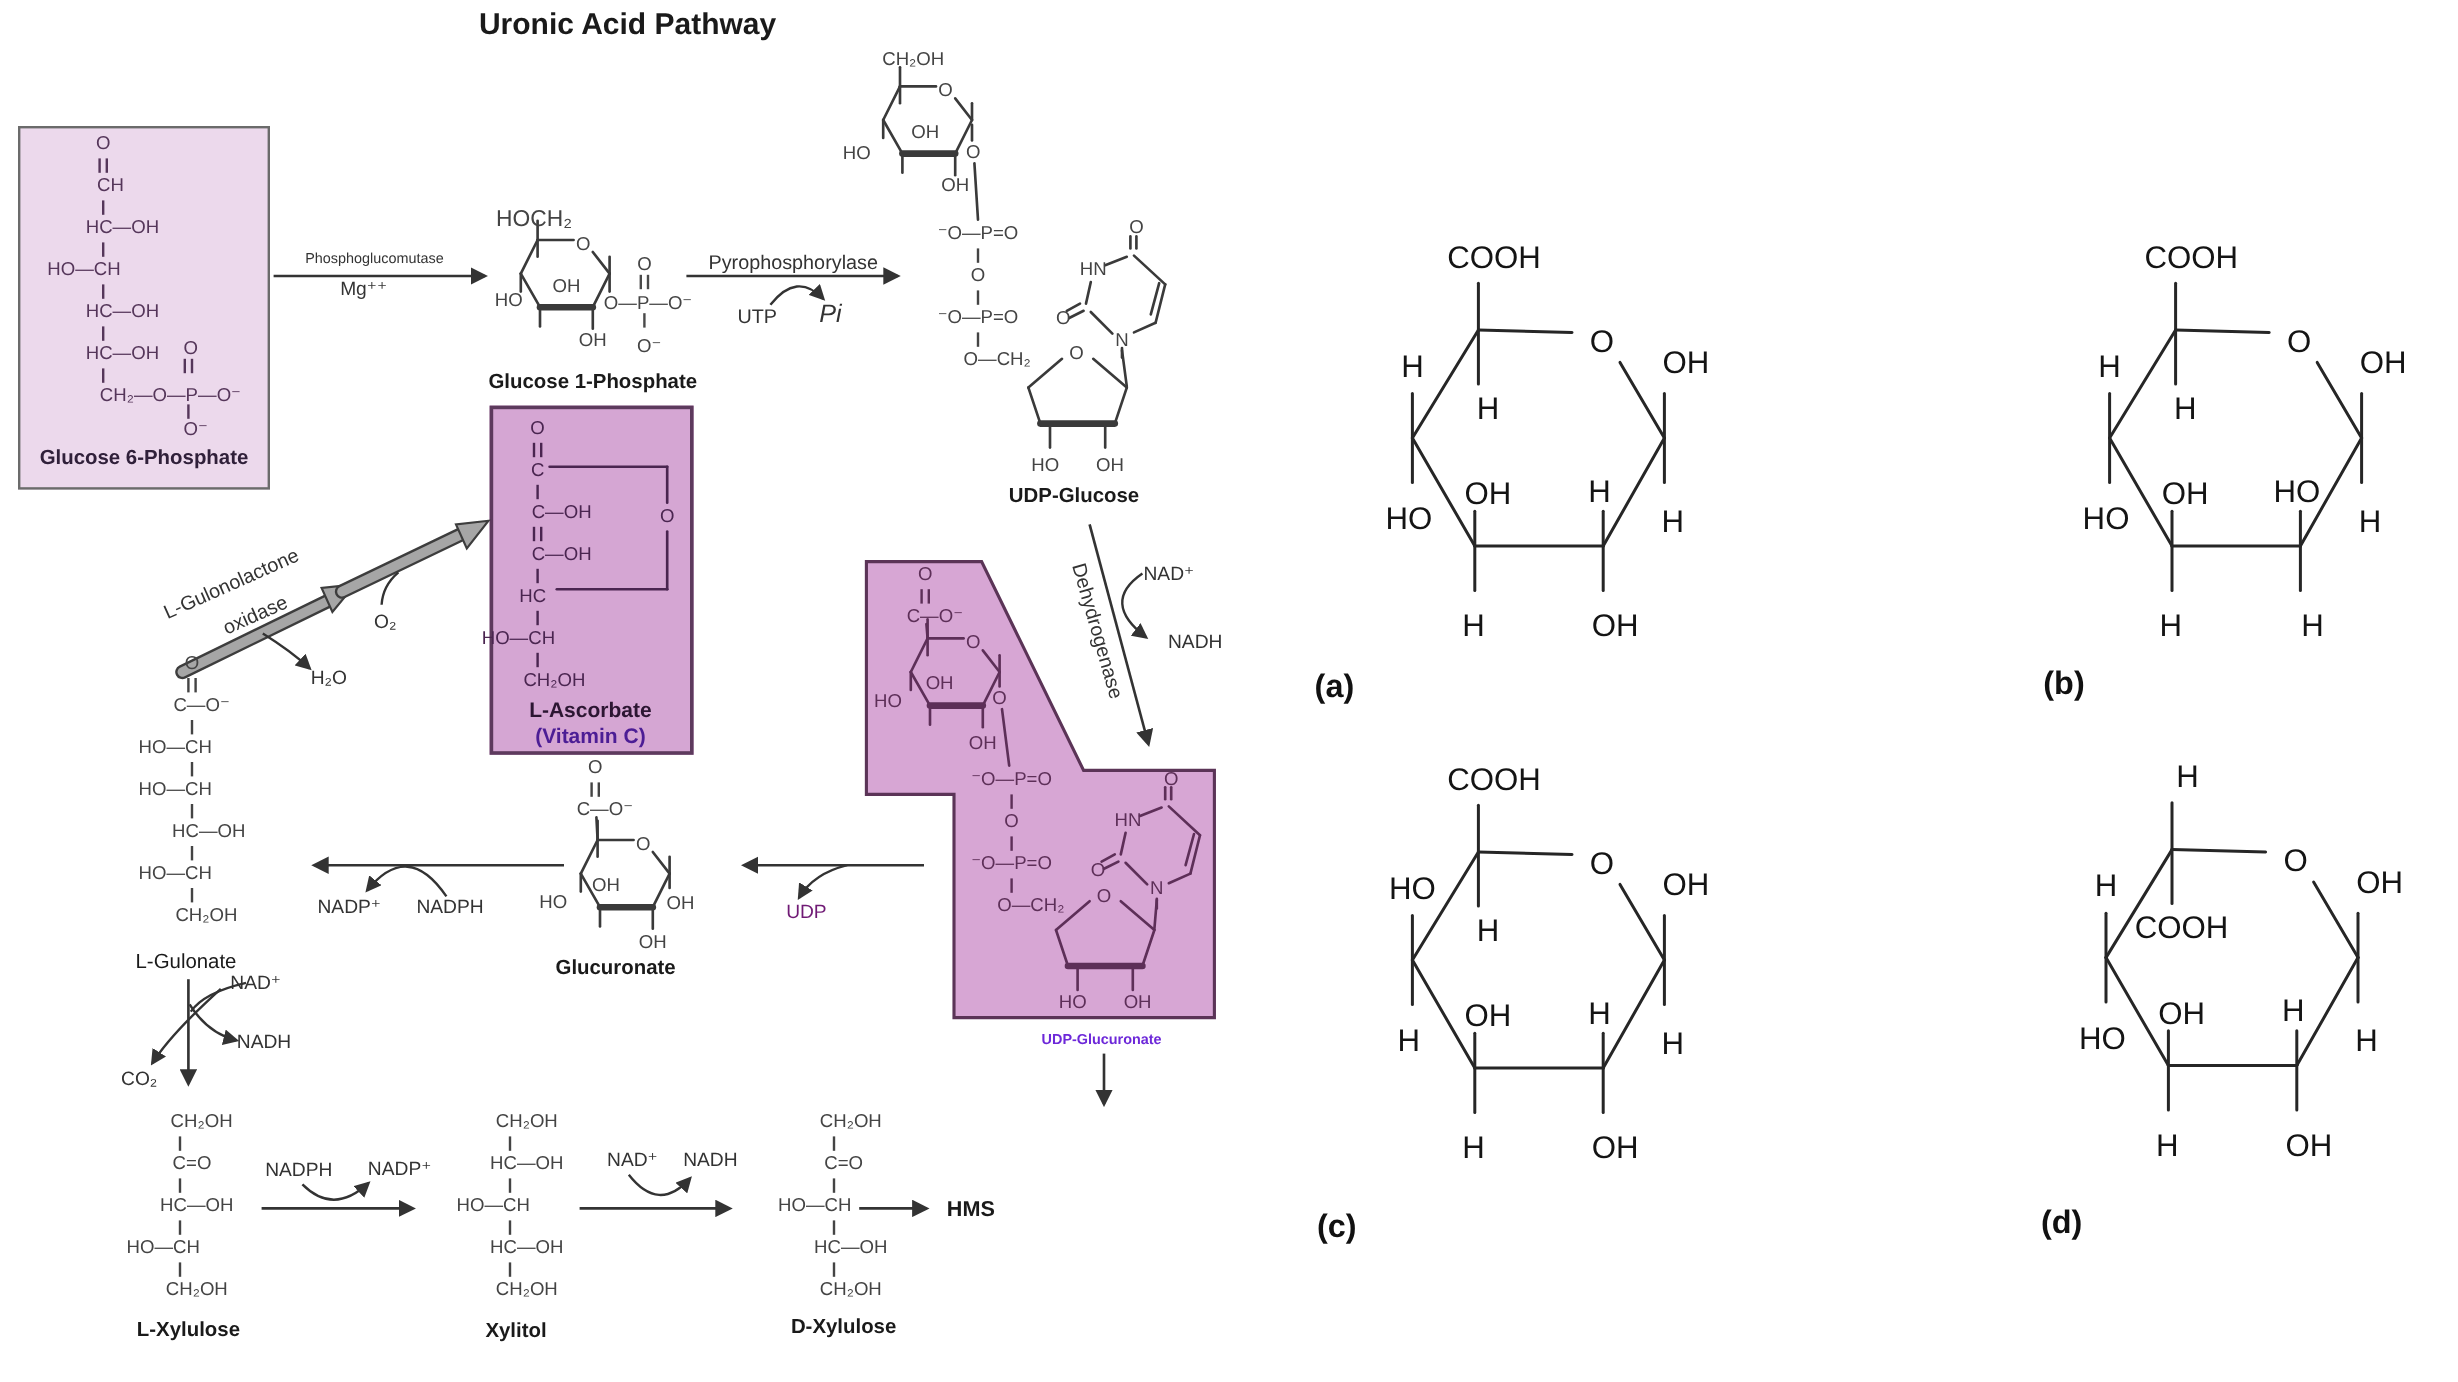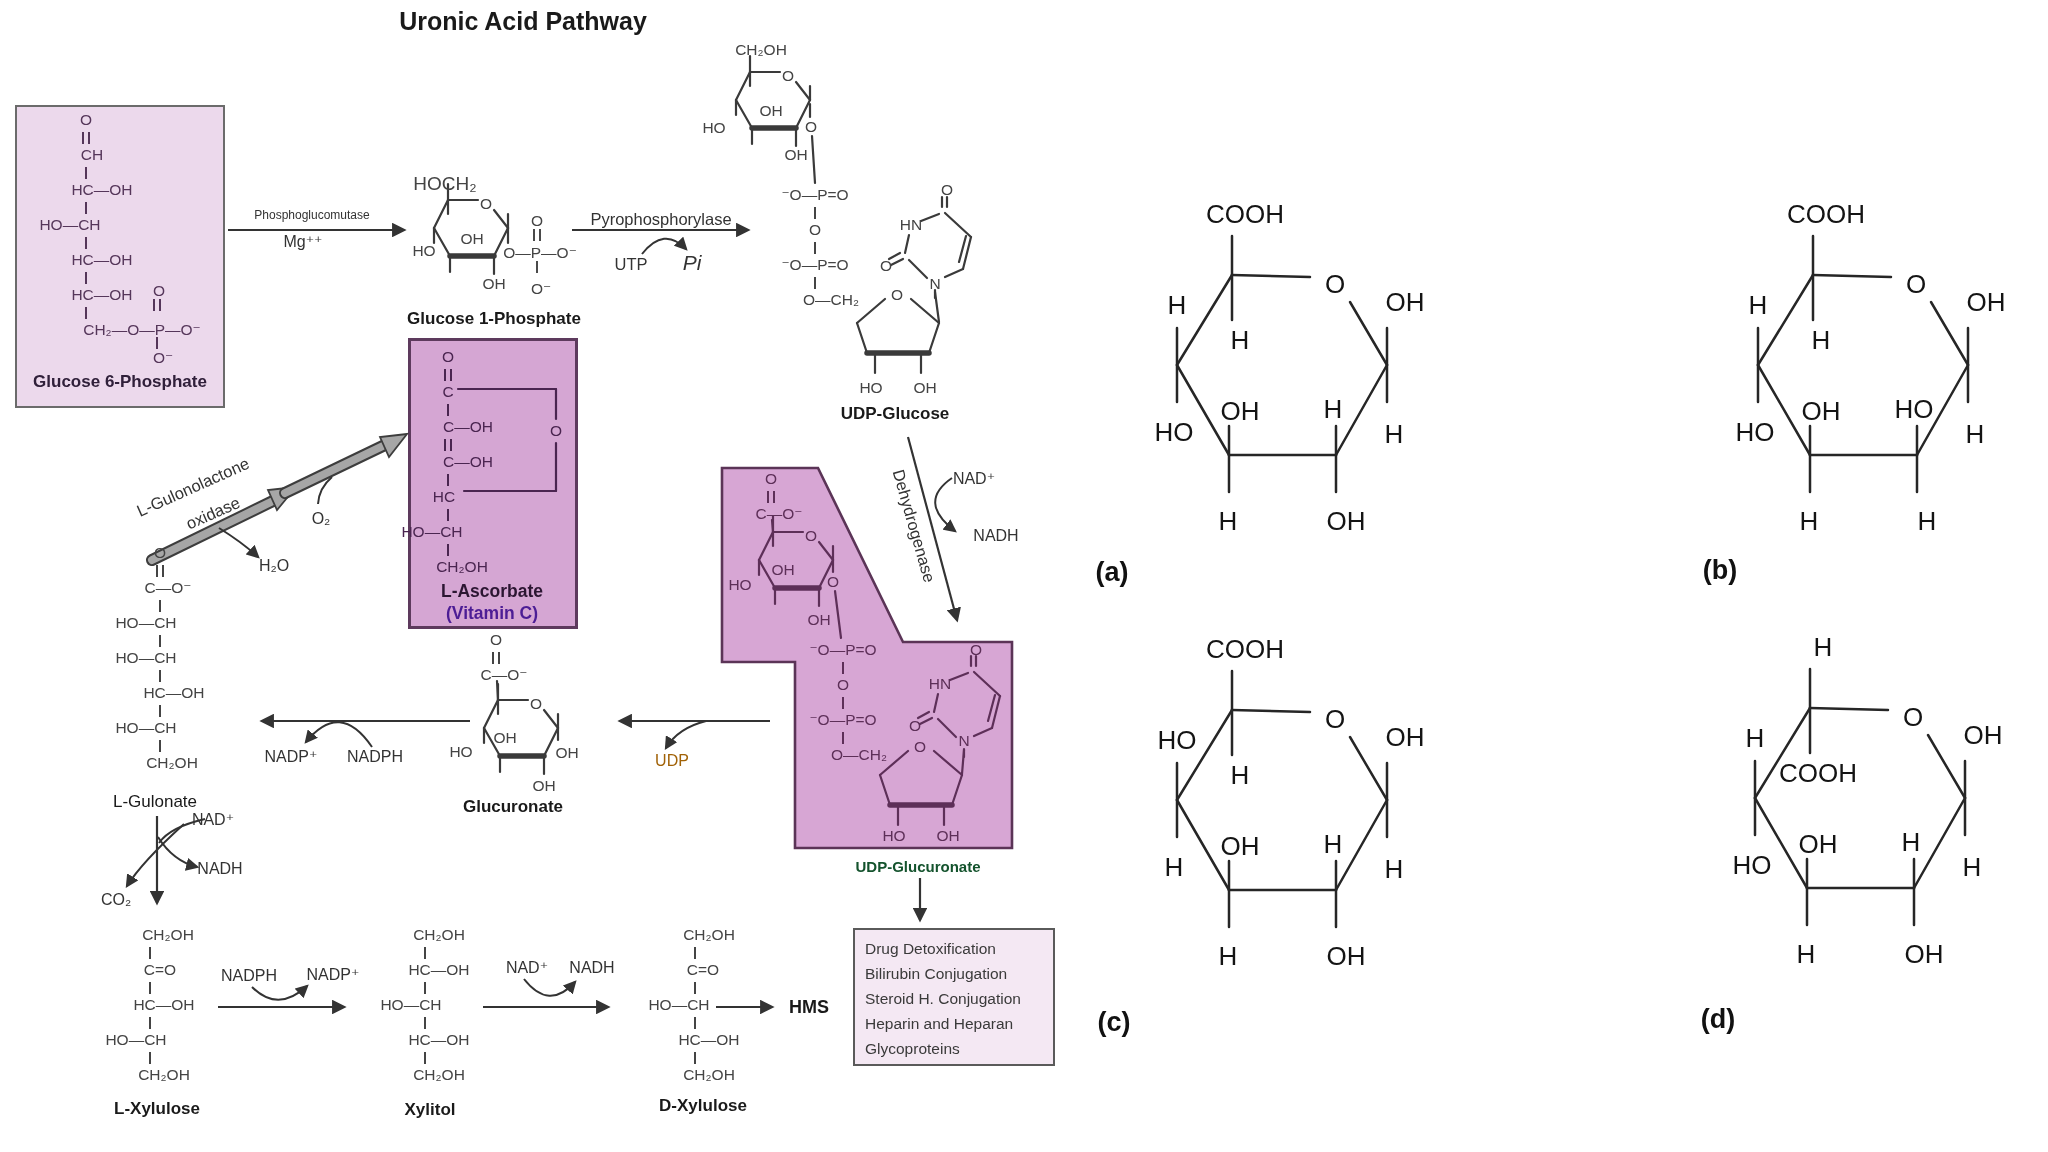--- a/index.html
+++ b/index.html
@@ -15,27 +15,20 @@
   .lbl{position:absolute;transform:translate(-50%,-50%);white-space:nowrap;line-height:1;
        font-size:16px;color:#3f3f3f;}
   .bond{position:absolute;width:2px;height:12px;}
 </style>
 </head>
 <body>
 
 <div id="canvas">
   <div class="box" id="g6p-box"></div>
   <div class="box" id="ascorbate-box"></div>
-  <div class="box" id="uses-box">
-      <div class="uses-line">Drug Detoxification</div>
-      <div class="uses-line">Bilirubin Conjugation</div>
-      <div class="uses-line">Steroid H. Conjugation</div>
-      <div class="uses-line">Heparin and Heparan</div>
-      <div class="uses-line">Glycoproteins</div>
-    </div>
   <svg id="geometry" viewBox="0 0 2048 1152" xmlns="http://www.w3.org/2000/svg">
       <defs>
         <marker id="ah" viewBox="0 0 10 10" refX="8.2" refY="5" markerWidth="6.6" markerHeight="6.6" orient="auto-start-reverse">
           <path d="M0,0 L10,5 L0,10 z" fill="#333"></path>
         </marker>
       </defs>
       <line x1="228" y1="230" x2="404" y2="230" stroke="#333" stroke-width="2.2" marker-end="url(#ah)"></line>
       <line x1="448" y1="200" x2="478" y2="200" stroke="#3a3a3a" stroke-width="2.2" stroke-linecap="round"></line>
       <line x1="494" y1="210" x2="508" y2="228" stroke="#3a3a3a" stroke-width="2.2" stroke-linecap="round"></line>
       <line x1="508" y1="228" x2="494" y2="256" stroke="#3a3a3a" stroke-width="2.2" stroke-linecap="round"></line>
@@ -306,22 +299,22 @@
     <div class="lbl" style="left: 843px; top: 720px; font-size: 15.5px; color: rgb(93, 47, 88);">⁻O—P=O</div>
     <div class="bond" style="left: 842px; top: 732px; background: rgb(93, 47, 88);"></div>
     <div class="lbl" style="left: 859px; top: 755px; font-size: 15.5px; color: rgb(93, 47, 88);">O—CH₂</div>
     <div class="lbl" style="left: 920px; top: 747px; font-size: 15.5px; color: rgb(93, 47, 88);">O</div>
     <div class="lbl" style="left: 894px; top: 836px; font-size: 15.5px; color: rgb(93, 47, 88);">HO</div>
     <div class="lbl" style="left: 948px; top: 836px; font-size: 15.5px; color: rgb(93, 47, 88);">OH</div>
     <div class="lbl" style="left: 940px; top: 684px; font-size: 15.5px; color: rgb(93, 47, 88);">HN</div>
     <div class="lbl" style="left: 976px; top: 650px; font-size: 15.5px; color: rgb(93, 47, 88);">O</div>
     <div class="lbl" style="left: 915px; top: 726px; font-size: 15.5px; color: rgb(93, 47, 88);">O</div>
     <div class="lbl" style="left: 964px; top: 741px; font-size: 15.5px; color: rgb(93, 47, 88);">N</div>
-    <div class="lbl" style="left: 918px; top: 866px; font-size: 15px; font-weight: bold; color: #14532d;">UDP-Glucuronate</div>
-    <div class="lbl" style="left: 672px; top: 761px; font-size: 16px; color: #a16207;">UDP</div>
+    <div class="lbl" style="left: 918px; top: 866px; font-size: 12px; font-weight: bold; color: #6d28d9;">UDP-Glucuronate</div>
+    <div class="lbl" style="left: 672px; top: 761px; font-size: 16px; color: #701a75;">UDP</div>
     <div class="lbl" style="left: 496px; top: 640px; font-size: 15.5px; color: rgb(68, 68, 68);">O</div>
     <div class="bond" style="left: 492px; top: 652px; background: rgb(68, 68, 68);"></div>
     <div class="bond" style="left: 498px; top: 652px; background: rgb(68, 68, 68);"></div>
     <div class="lbl" style="left: 504px; top: 675px; font-size: 15.5px; color: rgb(68, 68, 68);">C—O⁻</div>
     <div class="lbl" style="left: 536px; top: 704px; font-size: 15.5px; color: rgb(68, 68, 68);">O</div>
     <div class="lbl" style="left: 505px; top: 738px; font-size: 15.5px; color: rgb(68, 68, 68);">OH</div>
     <div class="lbl" style="left: 461px; top: 752px; font-size: 15.5px; color: rgb(68, 68, 68);">HO</div>
     <div class="lbl" style="left: 567px; top: 753px; font-size: 15.5px; color: rgb(68, 68, 68);">OH</div>
     <div class="lbl" style="left: 544px; top: 786px; font-size: 15.5px; color: rgb(68, 68, 68);">OH</div>
     <div class="lbl" style="left: 513px; top: 806px; font-size: 17px; font-weight: bold; color: rgb(26, 26, 26);">Glucuronate</div>

